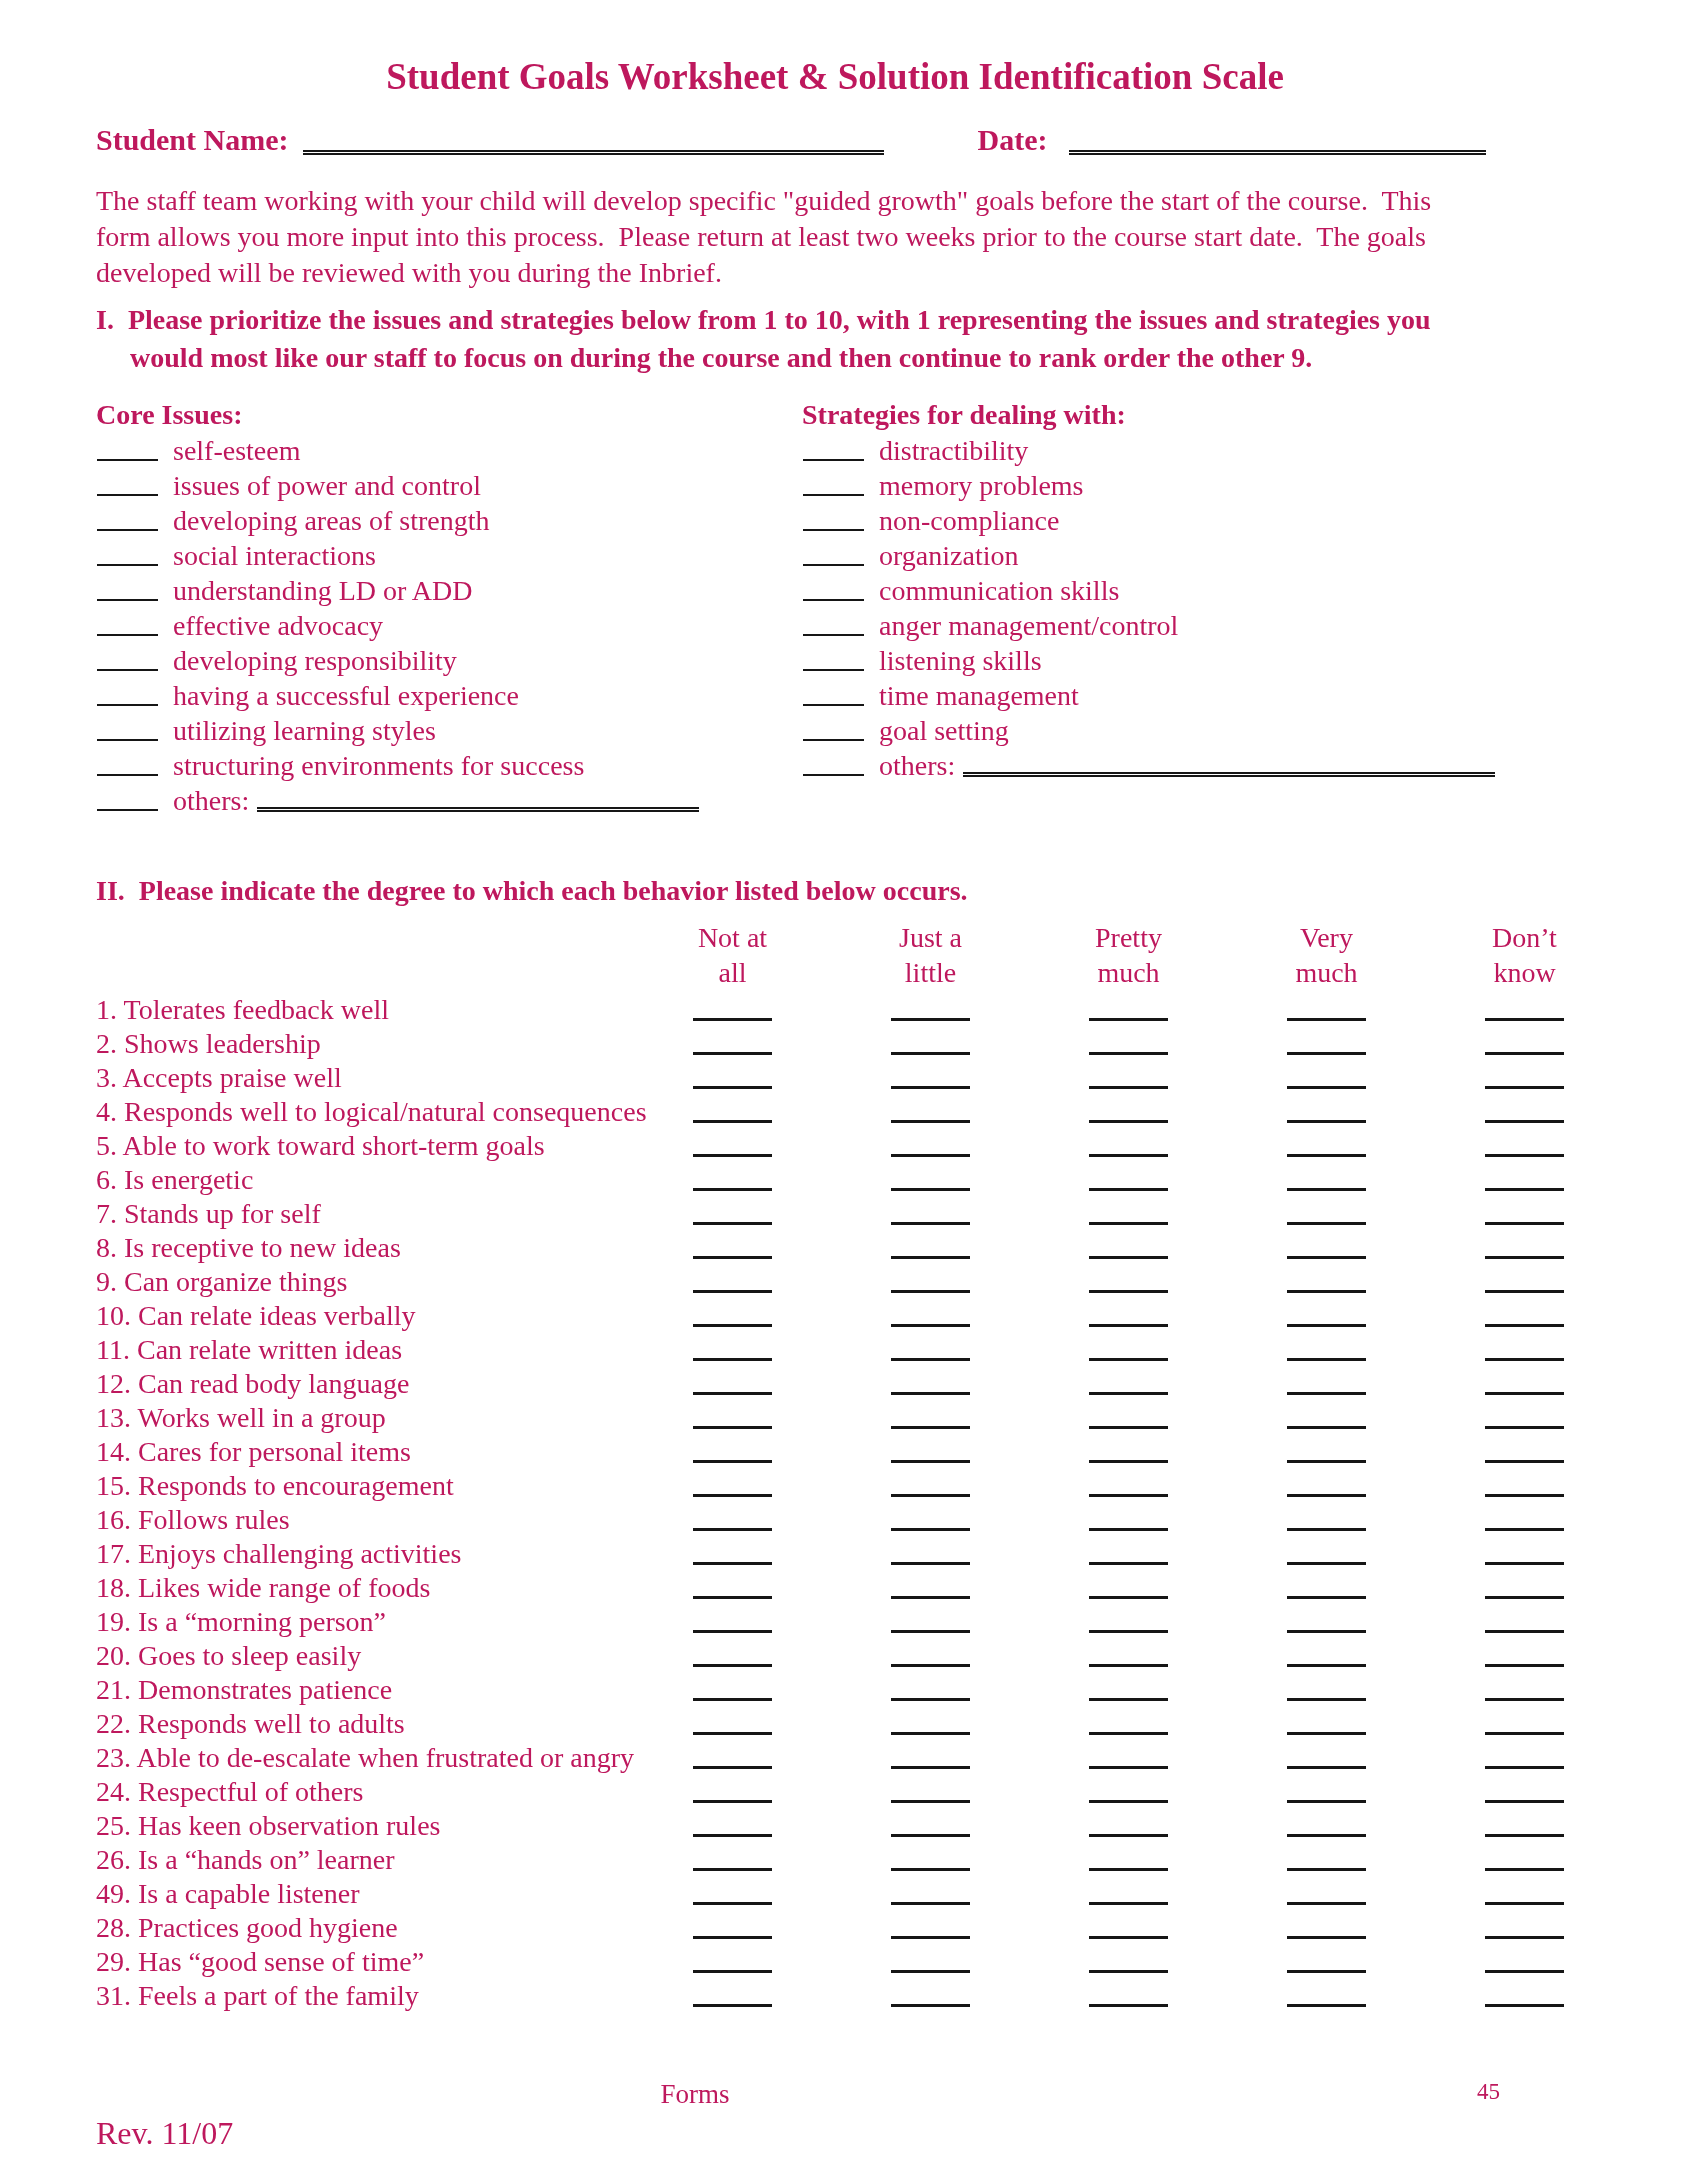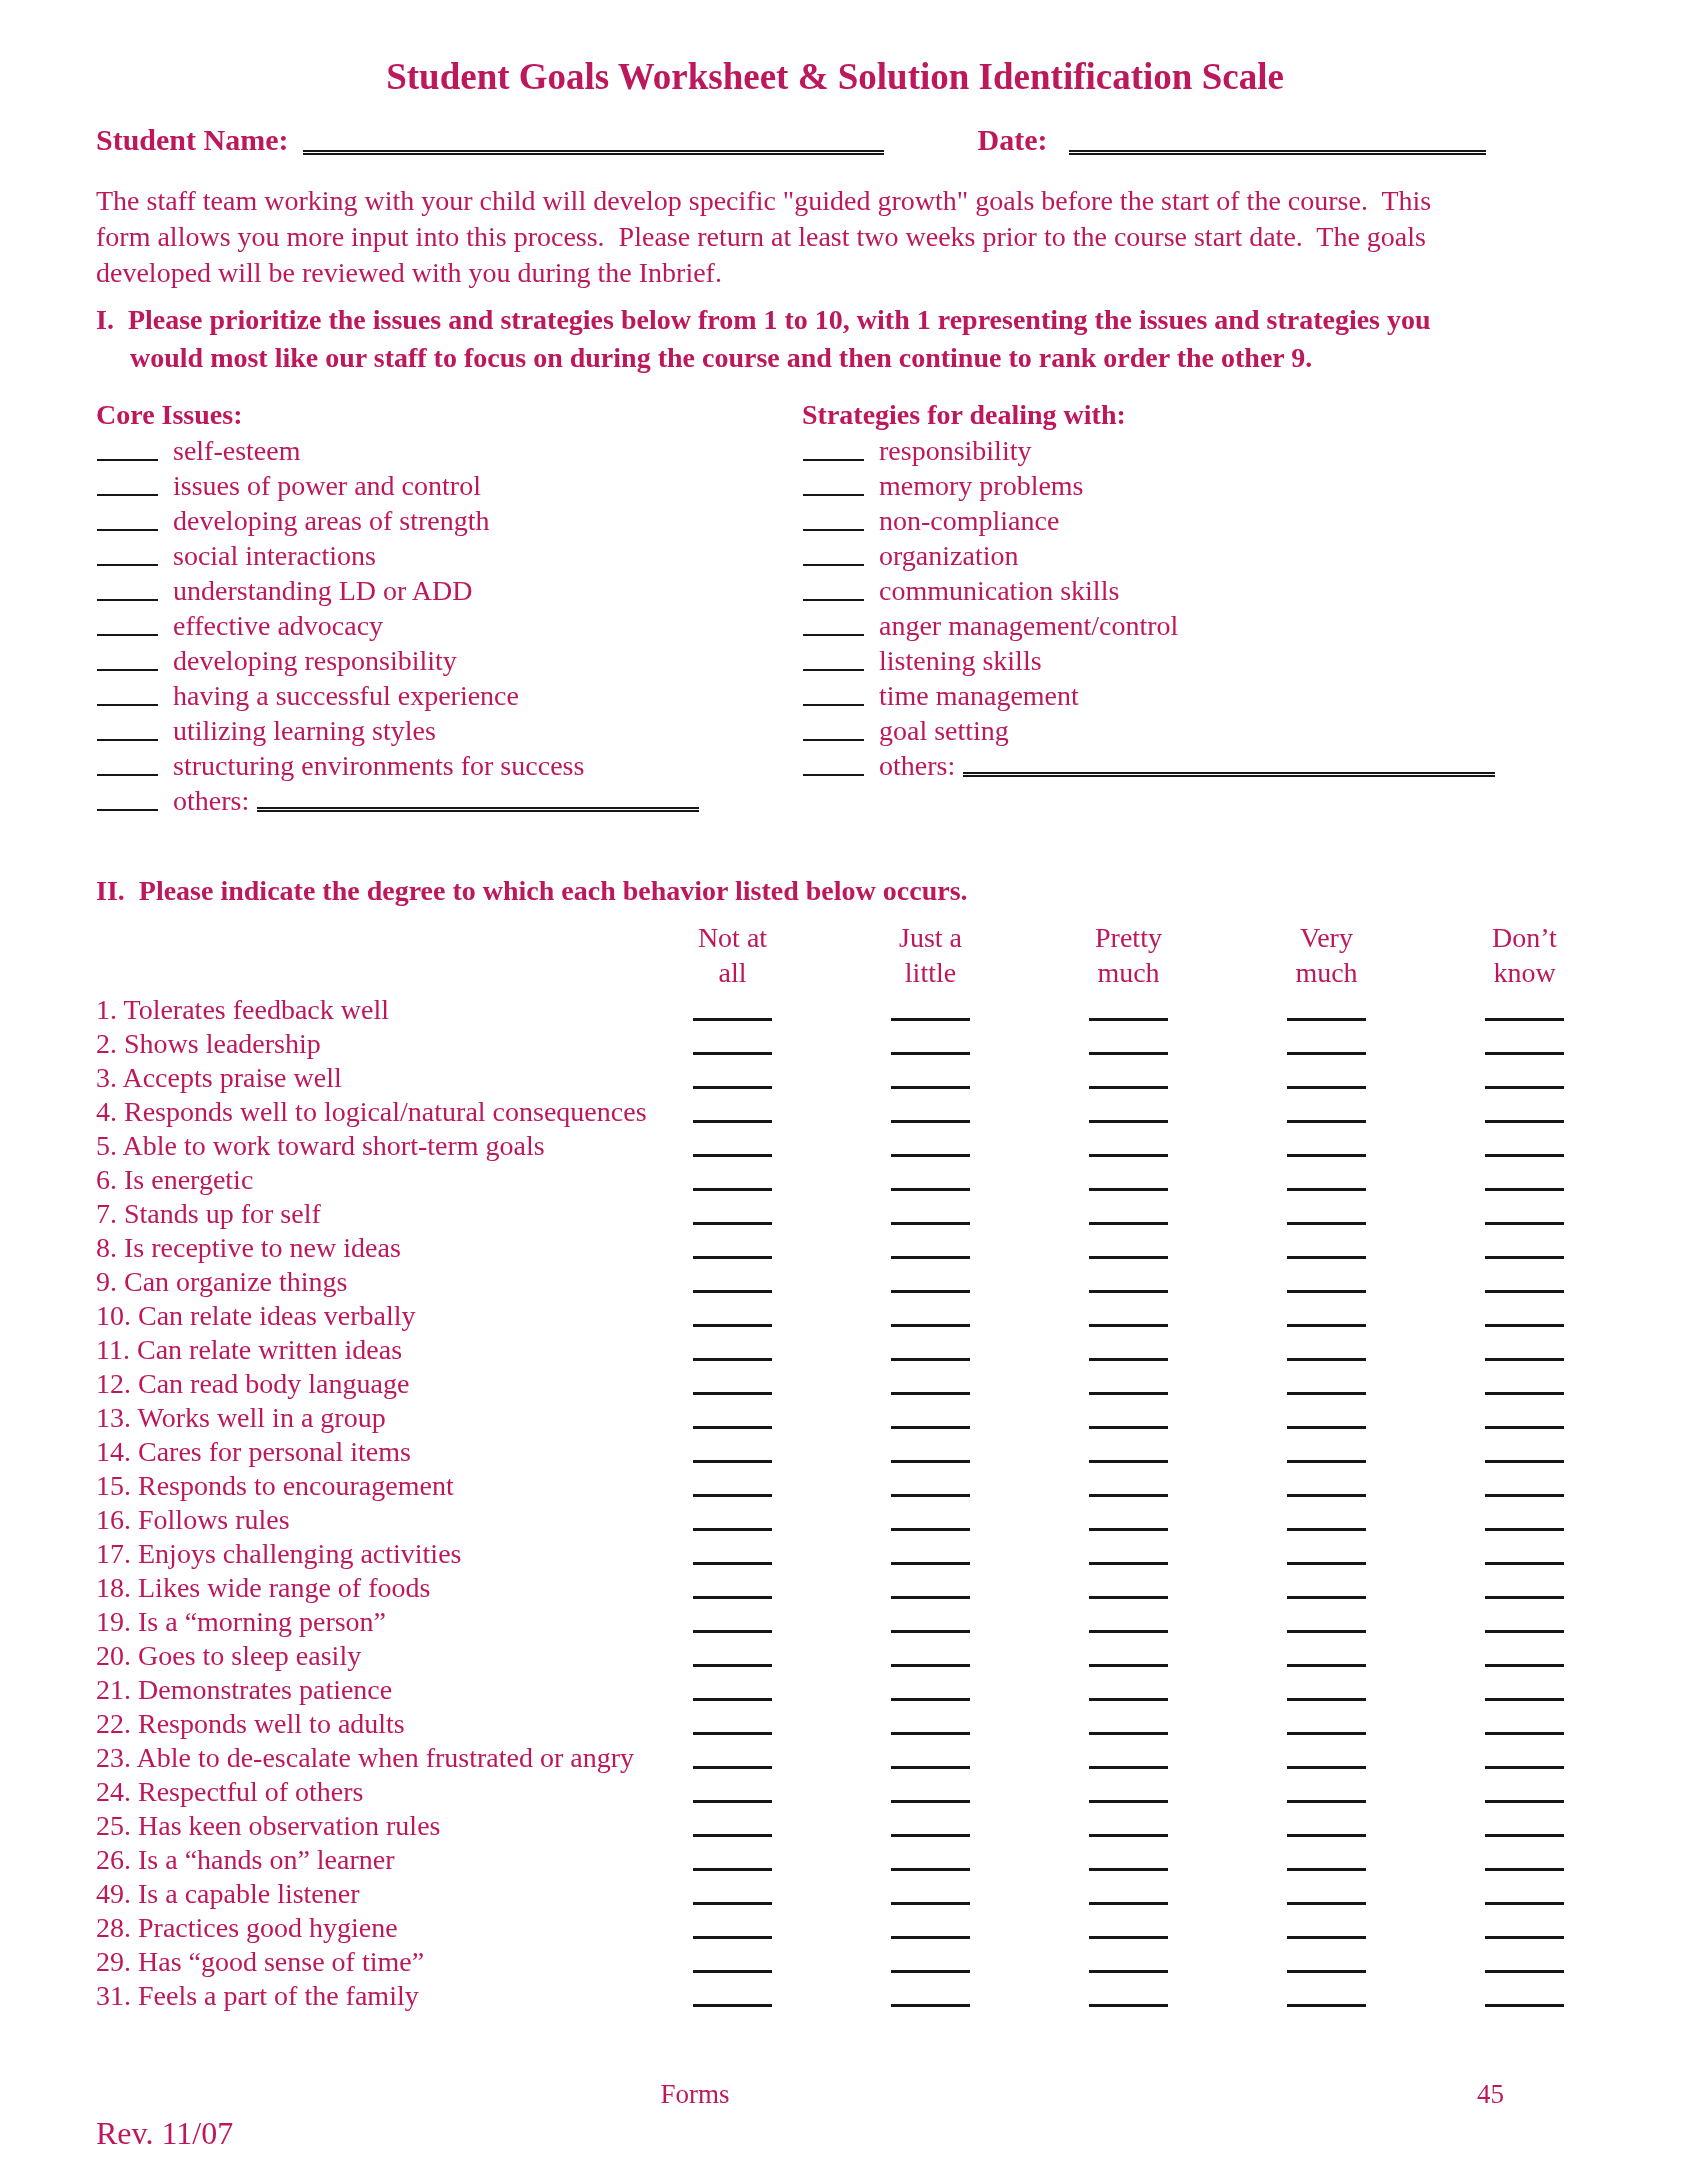--- a/index.html
+++ b/index.html
@@ -43,21 +43,21 @@
 
   .rating-header { display:grid; grid-template-columns:597px repeat(5,198px); margin-top:12px; font-size:28px; }
   .rh { width:79px; text-align:center; line-height:35px; white-space:nowrap; }
 
   .behavior-row { display:grid; grid-template-columns:597px repeat(5,198px); height:34px; align-items:end; font-size:28px; }
   .behaviors { margin-top:2px; }
   .b-label { white-space:nowrap; line-height:32px; }
   .rating-blank { display:block; width:79px; border-bottom:3px solid #161616; margin-bottom:5px; }
 
   .footer-forms { position:absolute; top:2079px; left:0; width:1390px; text-align:center; font-size:27px; }
-  .footer-page { position:absolute; top:2079px; left:1477px; font-size:27px; }
+  .footer-page { position:absolute; top:2079px; left:1477px; font-size:23px; }
   .footer-rev  { position:absolute; top:2115px; left:96px; font-size:32px; }
 </style>
 </head>
 <body>
 
 <div class="page">
 
   <div class="title">Student Goals Worksheet &amp; Solution Identification Scale</div>
 
   <div class="name-row">
@@ -141,21 +141,21 @@
       </div>
     </div>
 
     <div class="col-strat">
       <div class="col-heading">Strategies for dealing with:</div>
       <div>
 
 
           <div class="rank-item">
             <span class="rank-blank"></span>
-            <span class="item-label">responsibility</span>
+            <span class="item-label">distractibility</span>
           </div>
 
           <div class="rank-item">
             <span class="rank-blank"></span>
             <span class="item-label">memory problems</span>
           </div>
 
           <div class="rank-item">
             <span class="rank-blank"></span>
             <span class="item-label">non-compliance</span>

